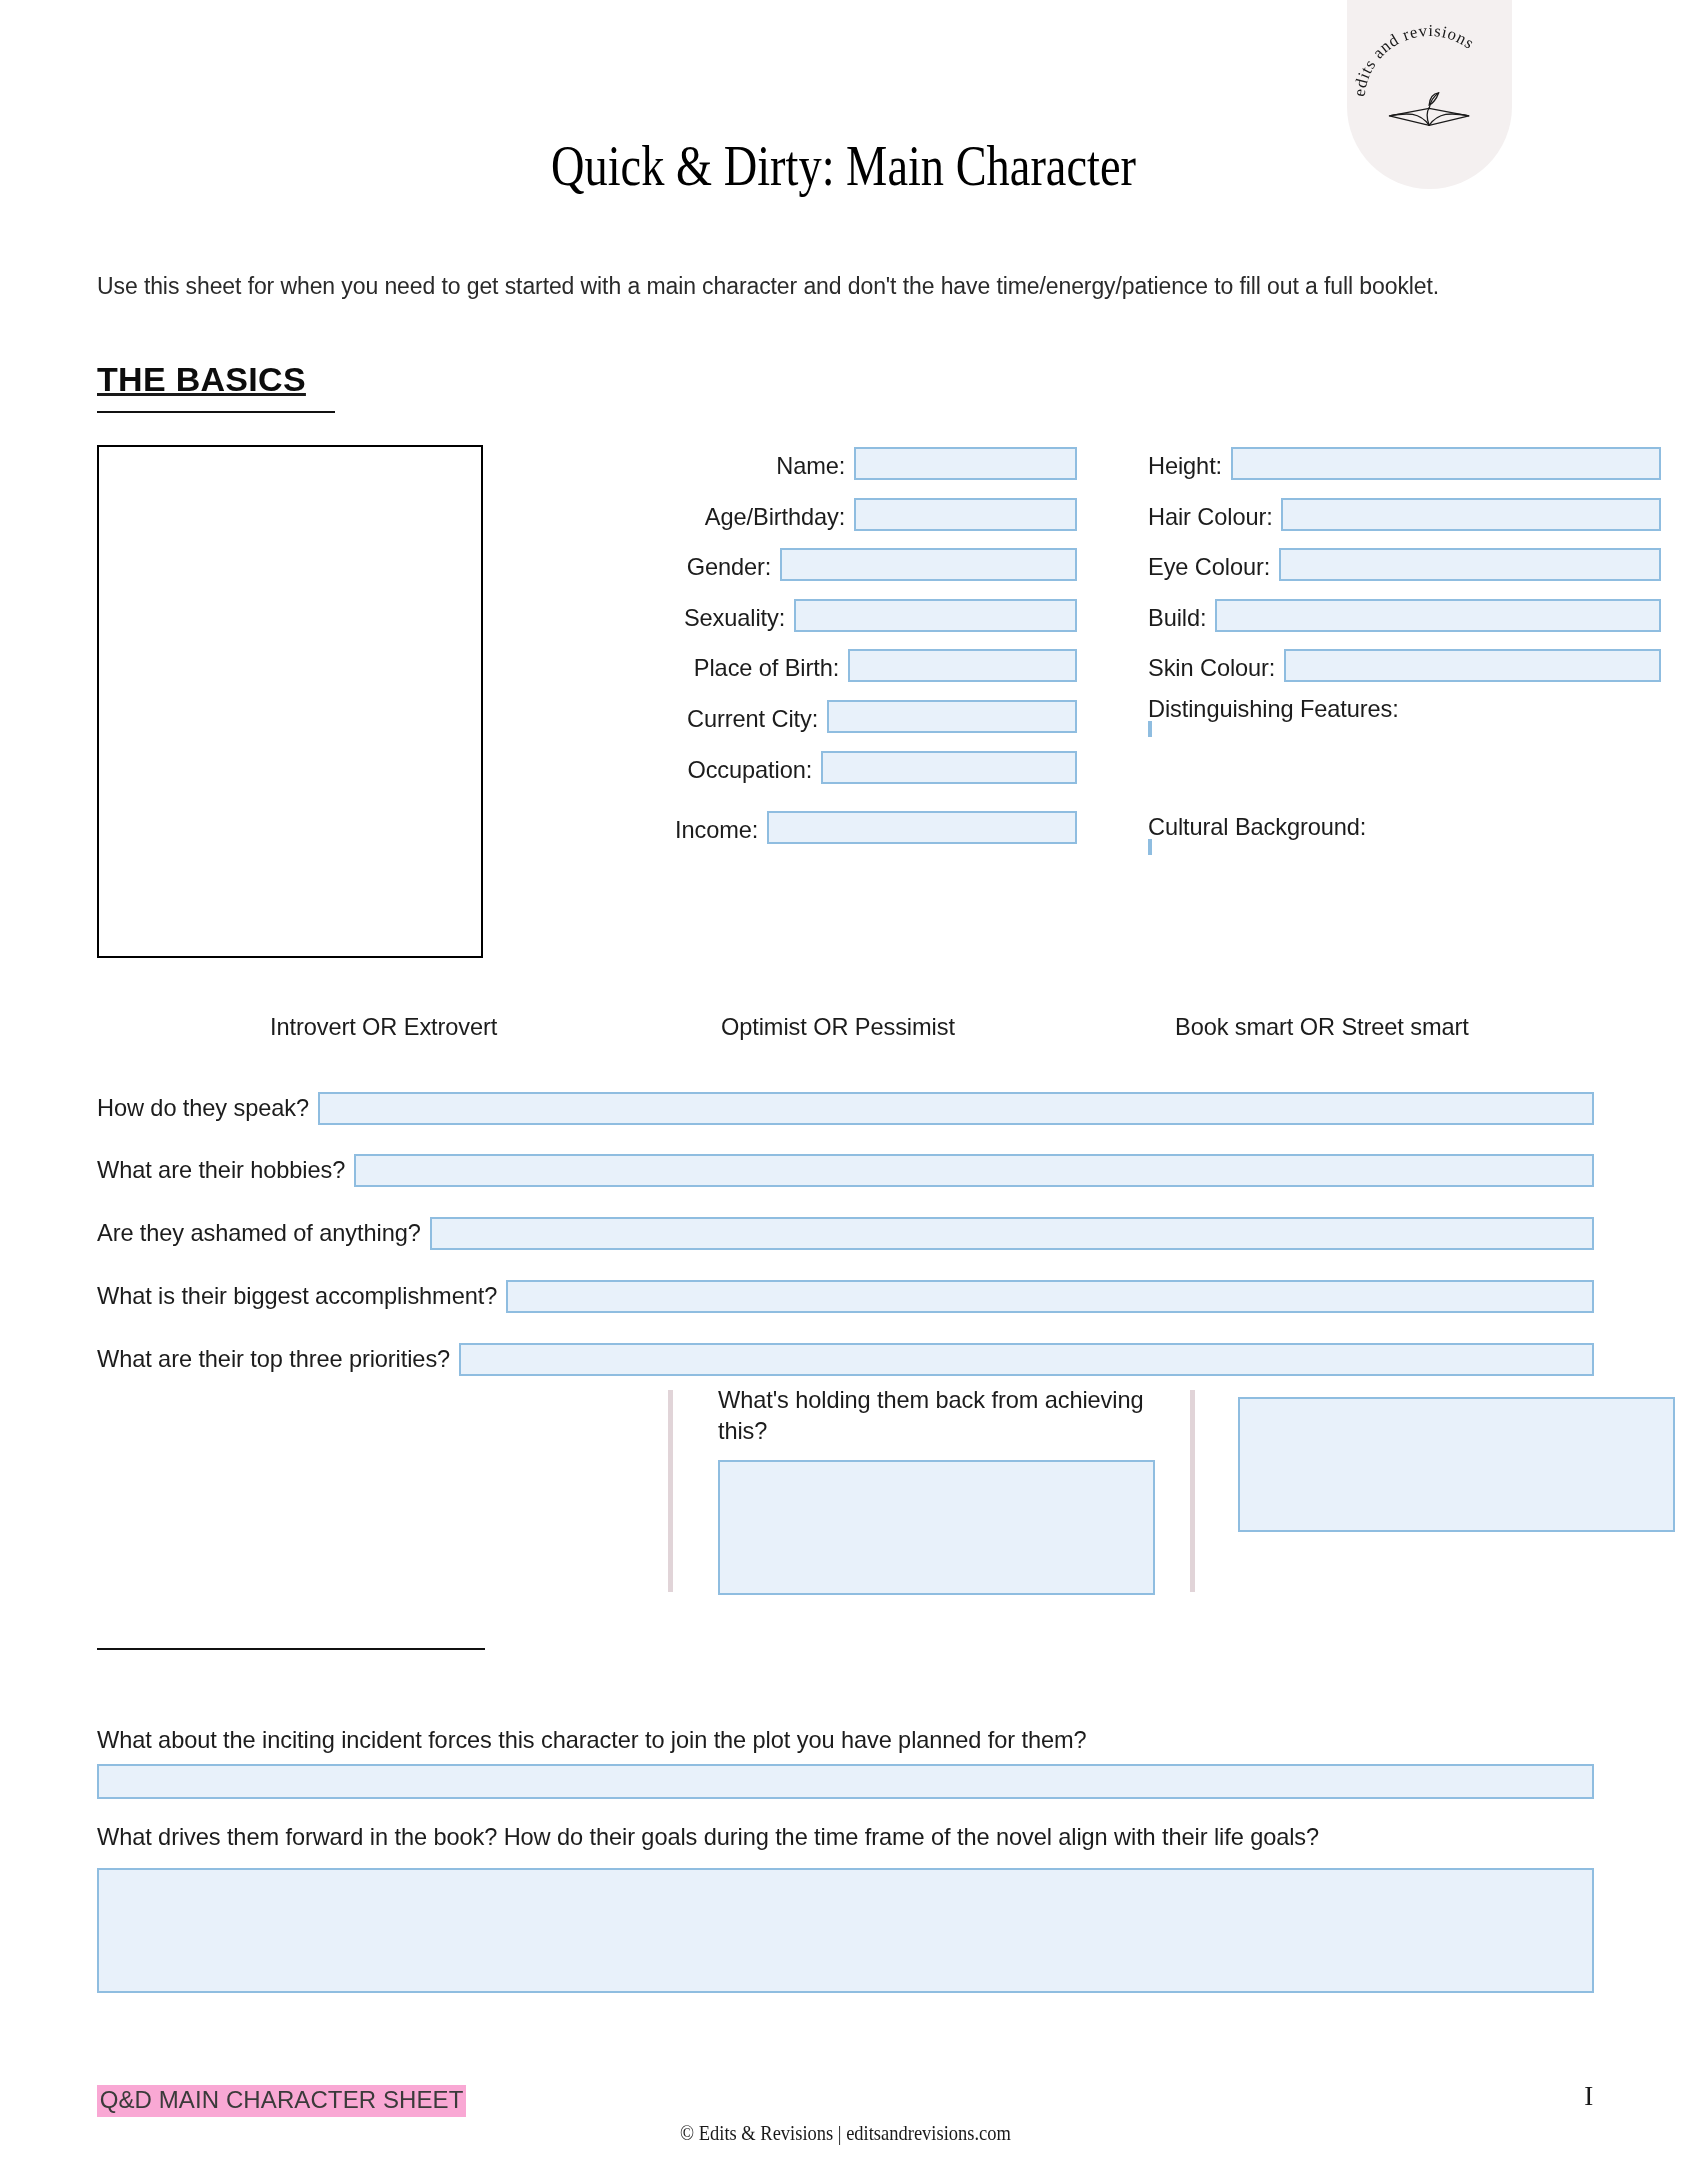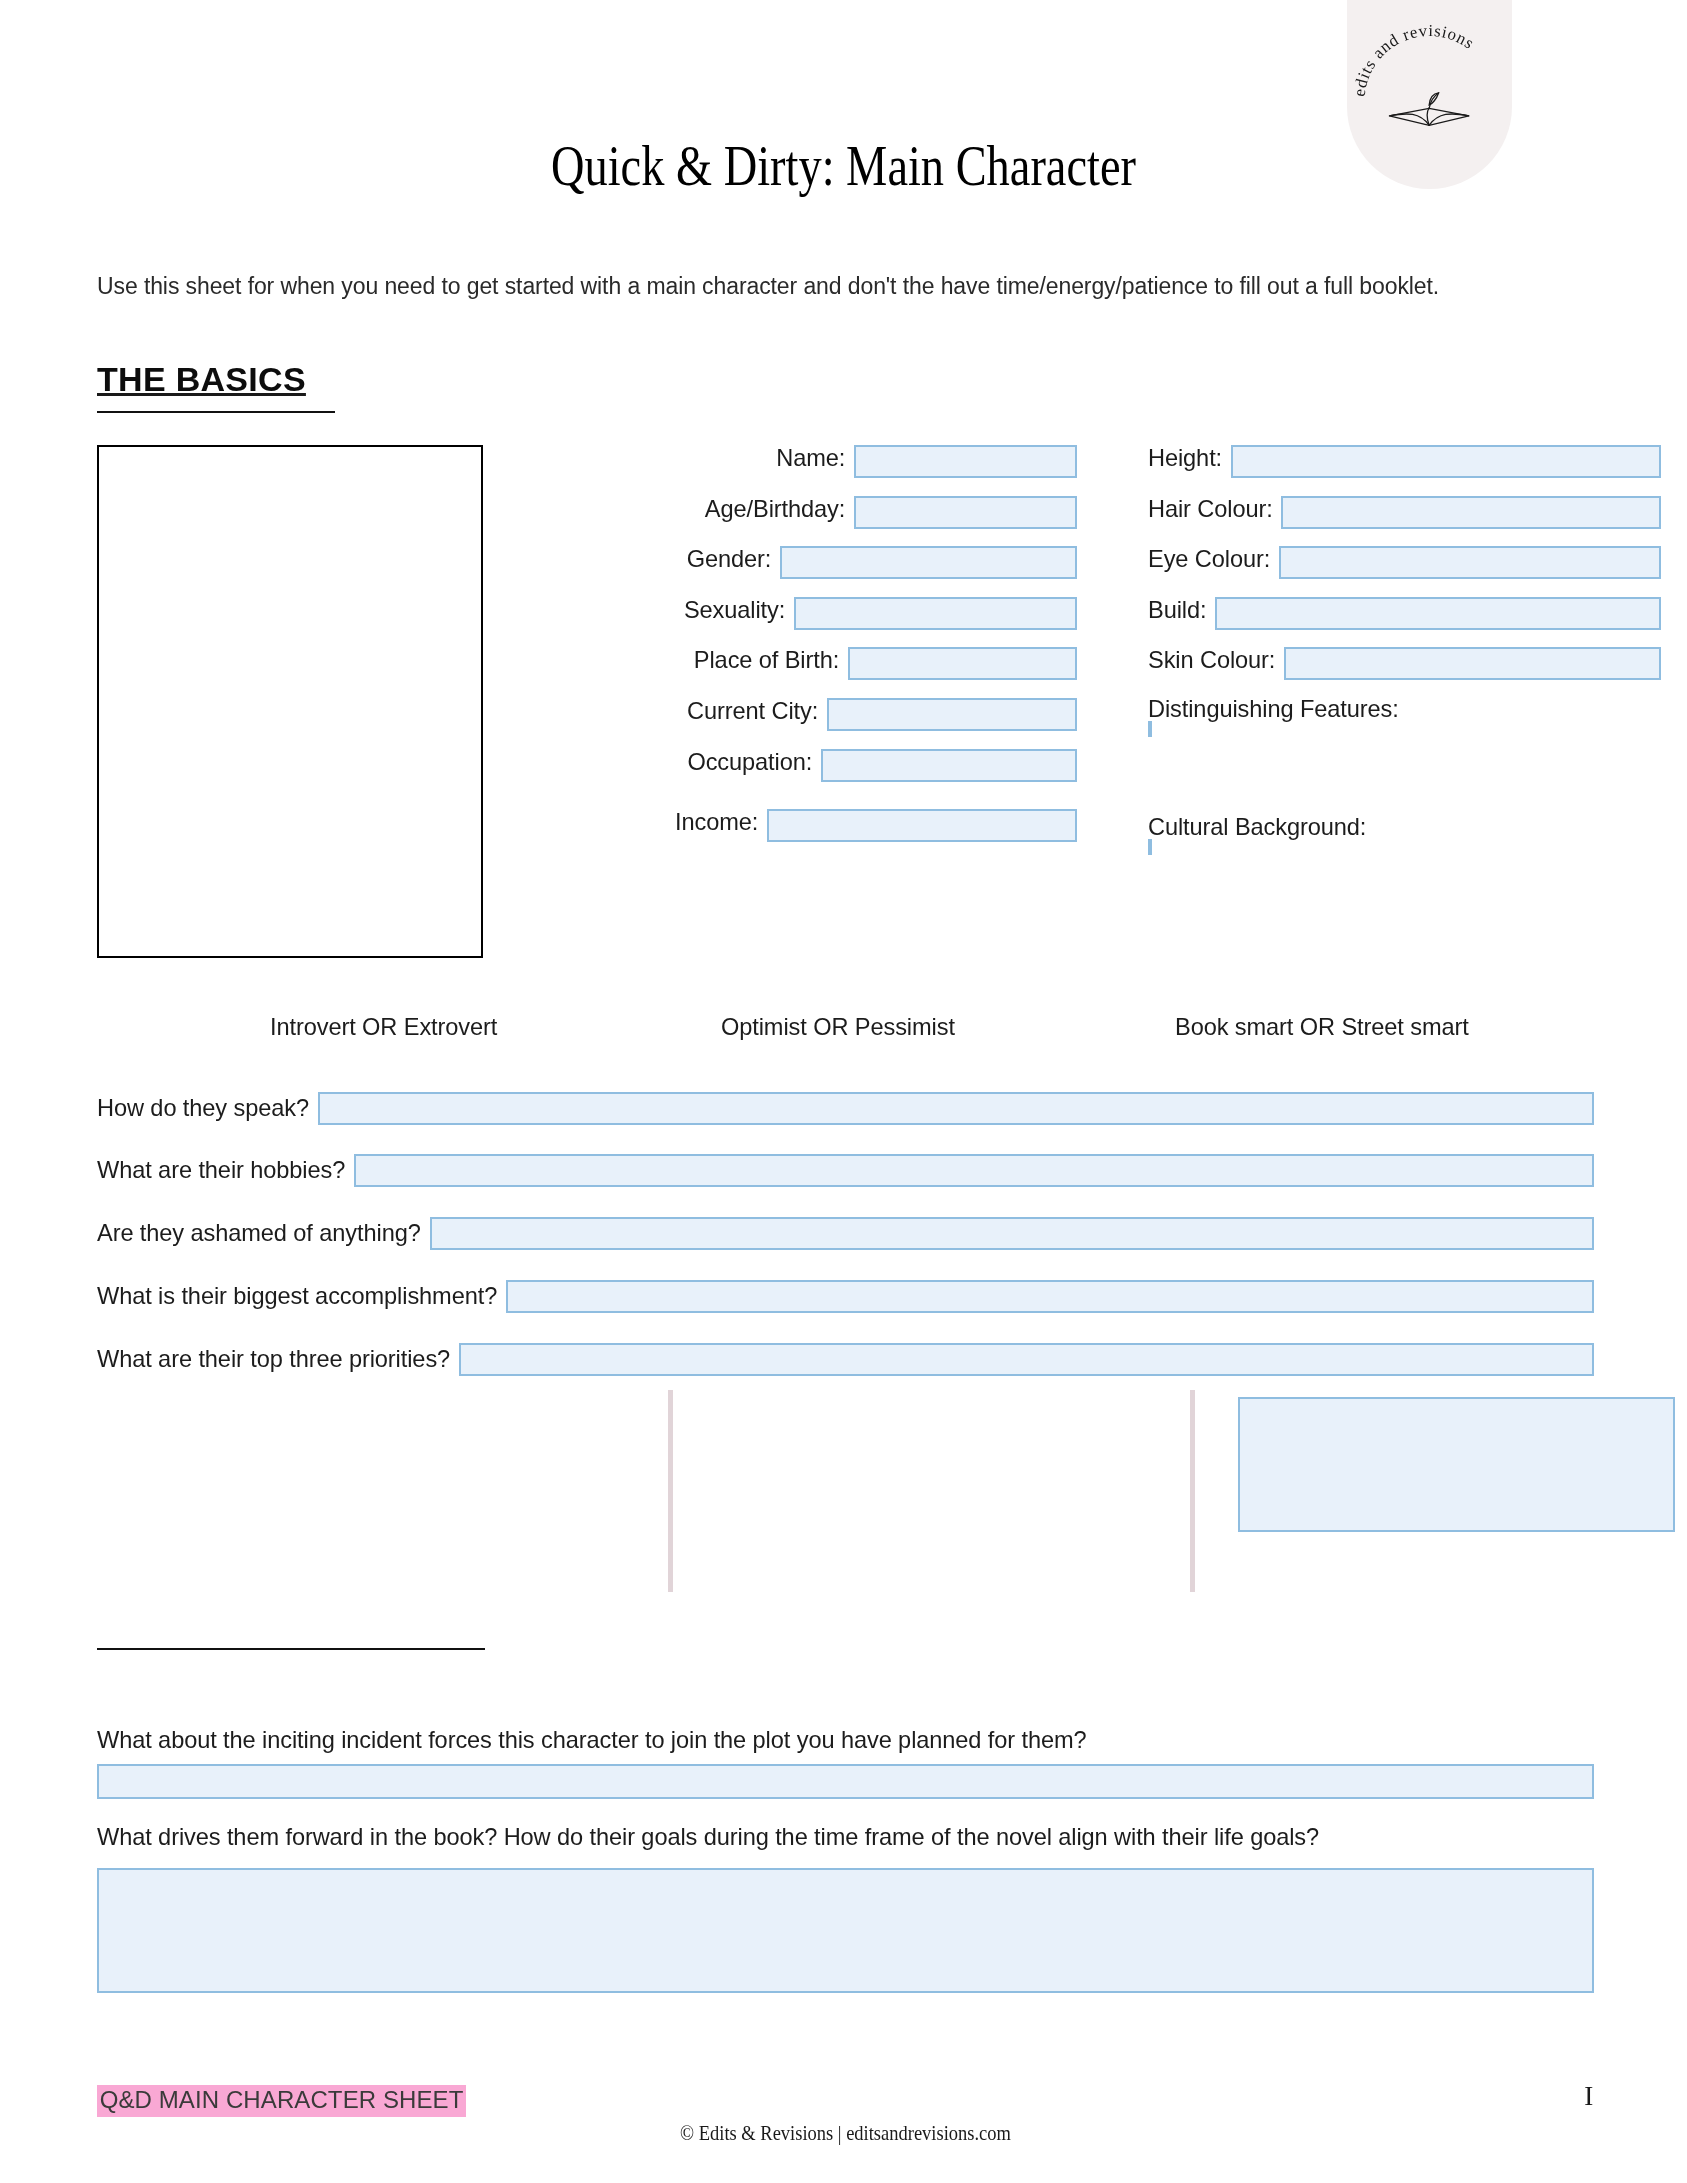--- a/index.html
+++ b/index.html
@@ -102,21 +102,21 @@
     width: 386px;
     height: 513px;
     border: 2.7px solid #000;
     background: #fff;
   }
 
   
   .field-row {
     position: absolute;
     display: flex;
-    align-items: flex-start;
+    align-items: flex-end;
     height: 35px;
   }
   .field-row .flabel {
     font-size: 23.6px;
     color: #1c1c1c;
     white-space: nowrap;
     letter-spacing: -0.1px;
   }
   .inputbox {
     background: #e8f1fa;
@@ -392,20 +392,24 @@
     <span class="qlabel">What is their biggest accomplishment?</span>
     <span class="inputbox"></span>
   </div>
   <div class="qrow" style="top:1342px">
     <span class="qlabel">What are their top three priorities?</span>
     <span class="inputbox"></span>
   </div>
 
   <div class="tri">
     <div class="tri-divider" style="left:571px"></div>
+    <div class="tri-col" style="left:621px; width:437px">
+      <div class="tlabel">What's holding them back from achieving this?</div>
+      <div class="inputbox" style="margin-top:12px"></div>
+    </div>
     <div class="tri-divider" style="left:1093px"></div>
     <div class="tri-col" style="left:1141px; width:437px">
       <div class="inputbox" style="margin-top:12px"></div>
     </div>
   </div>
 
   <div class="section-head" id="head-motivation">
     <div class="rule"></div>
   </div>
 

